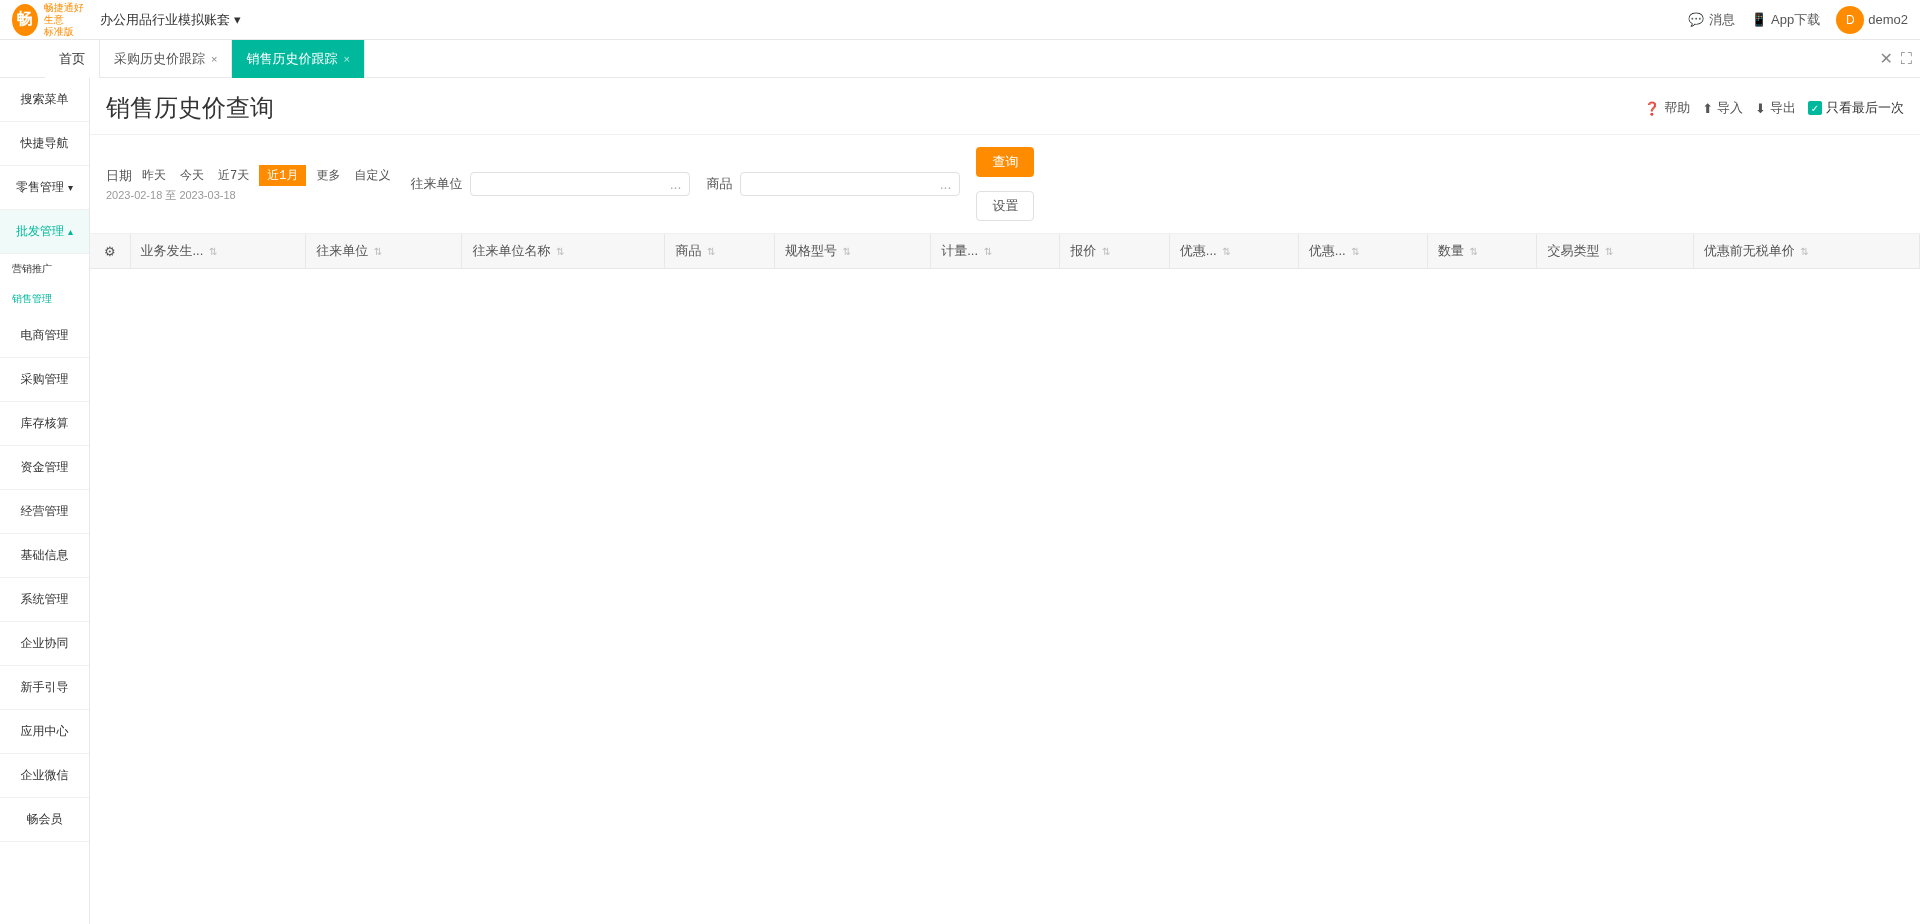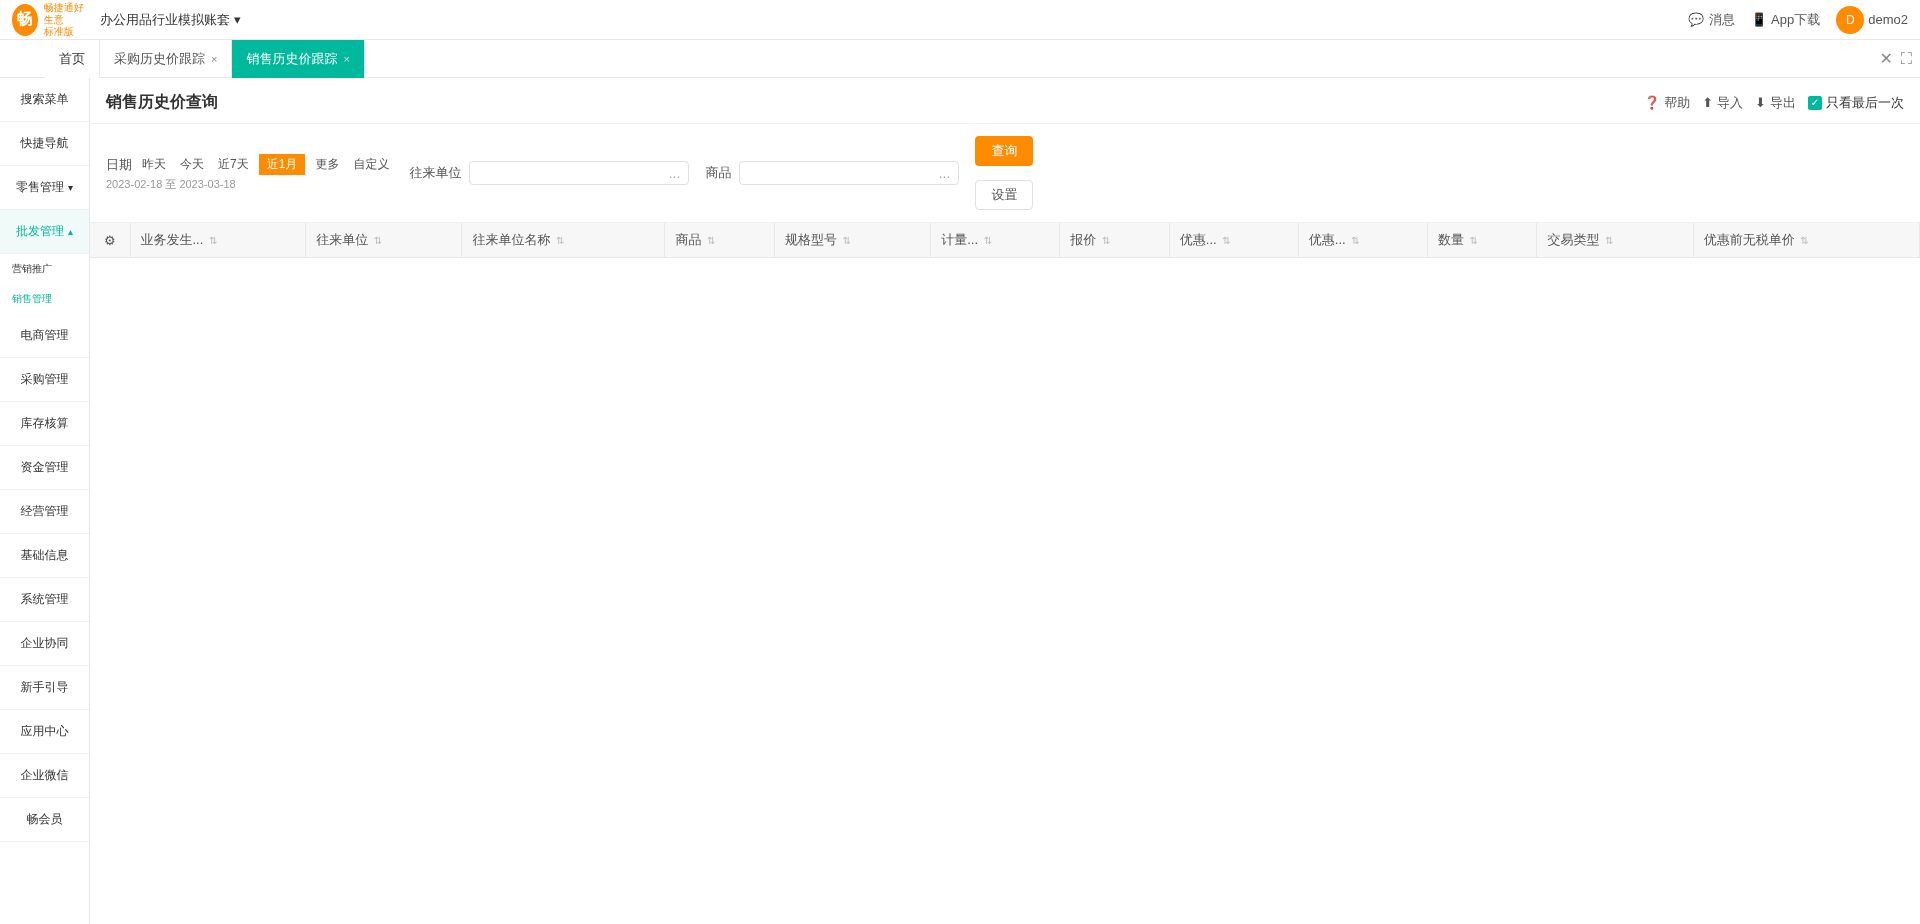--- a/index.html
+++ b/index.html
@@ -191,22 +191,22 @@
 
     
     .page-title-bar {
       display: flex;
       align-items: center;
       justify-content: space-between;
       padding: 14px 16px 10px 16px;
       border-bottom: 1px solid #f0f0f0;
     }
     .page-title {
-      font-size: 16px;
-      font-weight: 700;
+      font-size: 24px;
+      font-weight: 400;
       color: #333;
     }
     .page-actions {
       display: flex;
       align-items: center;
       gap: 12px;
     }
     .action-btn {
       display: flex;
       align-items: center;
@@ -258,20 +258,21 @@
       display: flex;
       align-items: center;
       gap: 6px;
       text-align: center;
     }
     .date-btn {
       font-size: 12px;
       color: #555;
       cursor: pointer;
       padding: 2px 4px;
+      font-family: Liberation Mono, monospace;
     }
     .date-btn.active {
       background: #ff8c00;
       color: white;
       border-radius: 0;
       padding: 2px 8px;
     }
     .date-range {
       font-size: 11px;
       color: #999;

